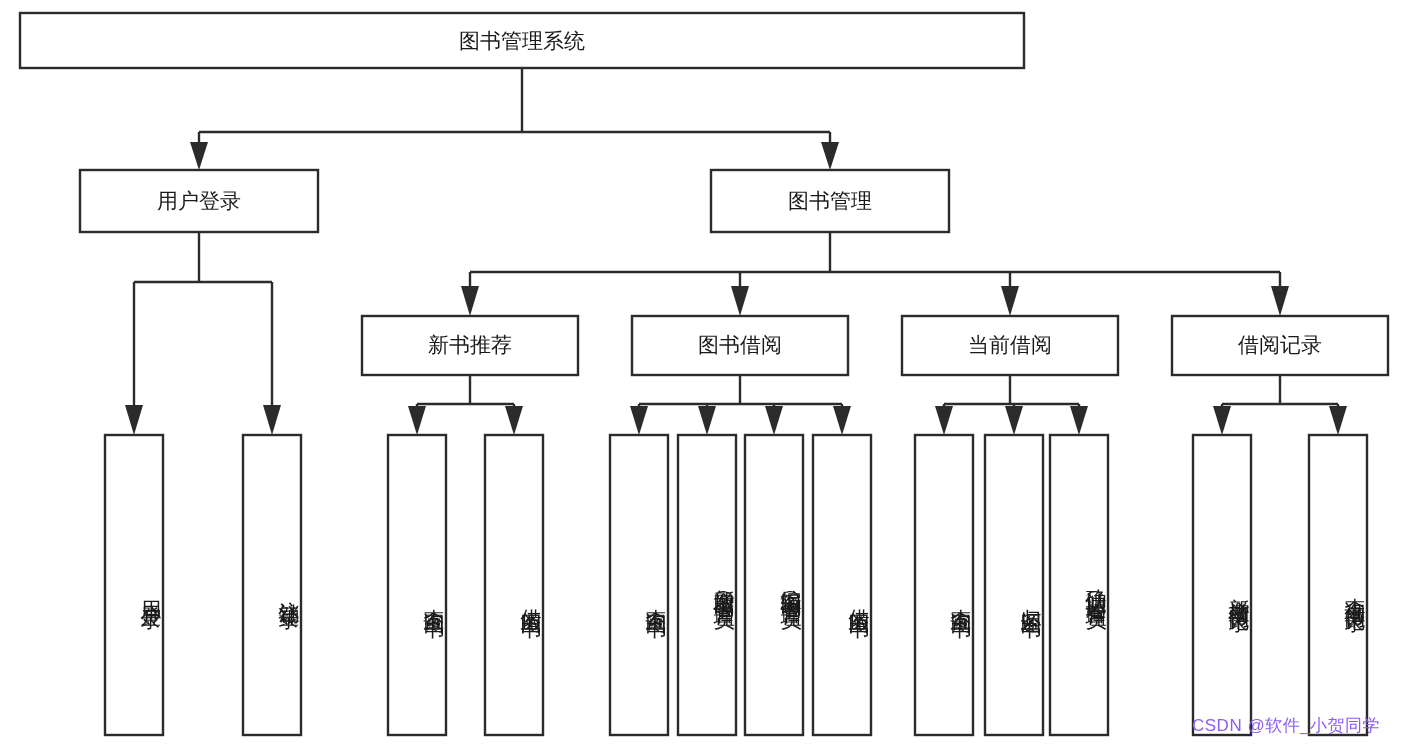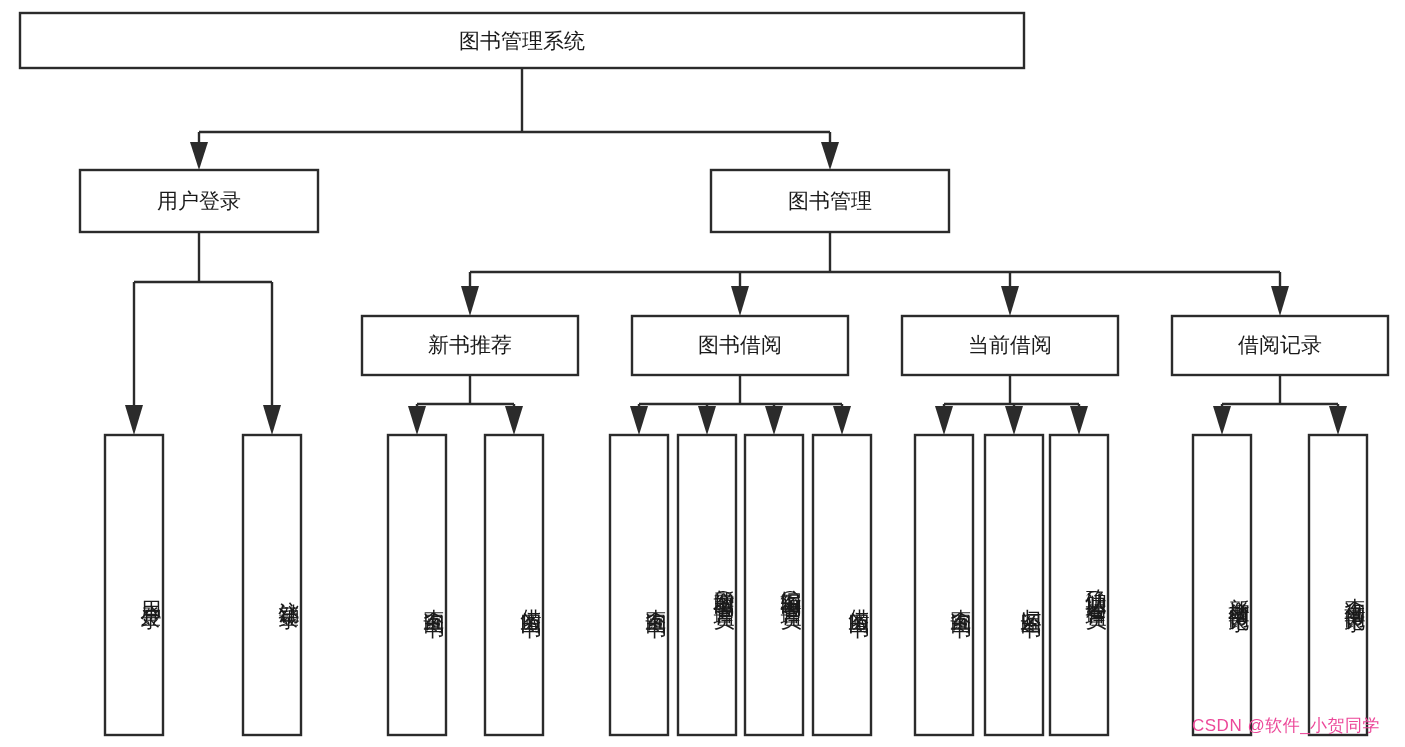--- a/index.html
+++ b/index.html
@@ -61,21 +61,21 @@
     display: flex;
     align-items: flex-start;
     justify-content: center;
     pointer-events: none;
     white-space: nowrap;
   }
   .watermark {
     position: absolute;
     font-family: "Liberation Sans", "DejaVu Sans", sans-serif;
     font-size: 17px;
-    color: #ec4899;
+    color: #8b5cf6;
     letter-spacing: 0.5px;
     white-space: nowrap;
   }
 </style>
 </head>
 <body>
 
 <div id="diagram-root">
 
   <svg id="flow-svg" viewBox="0 0 1405 747">

